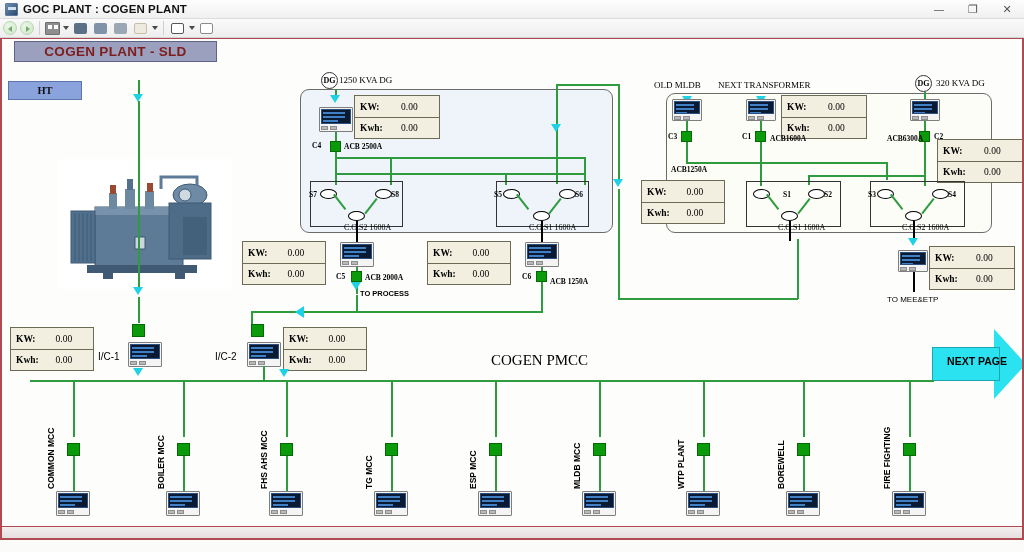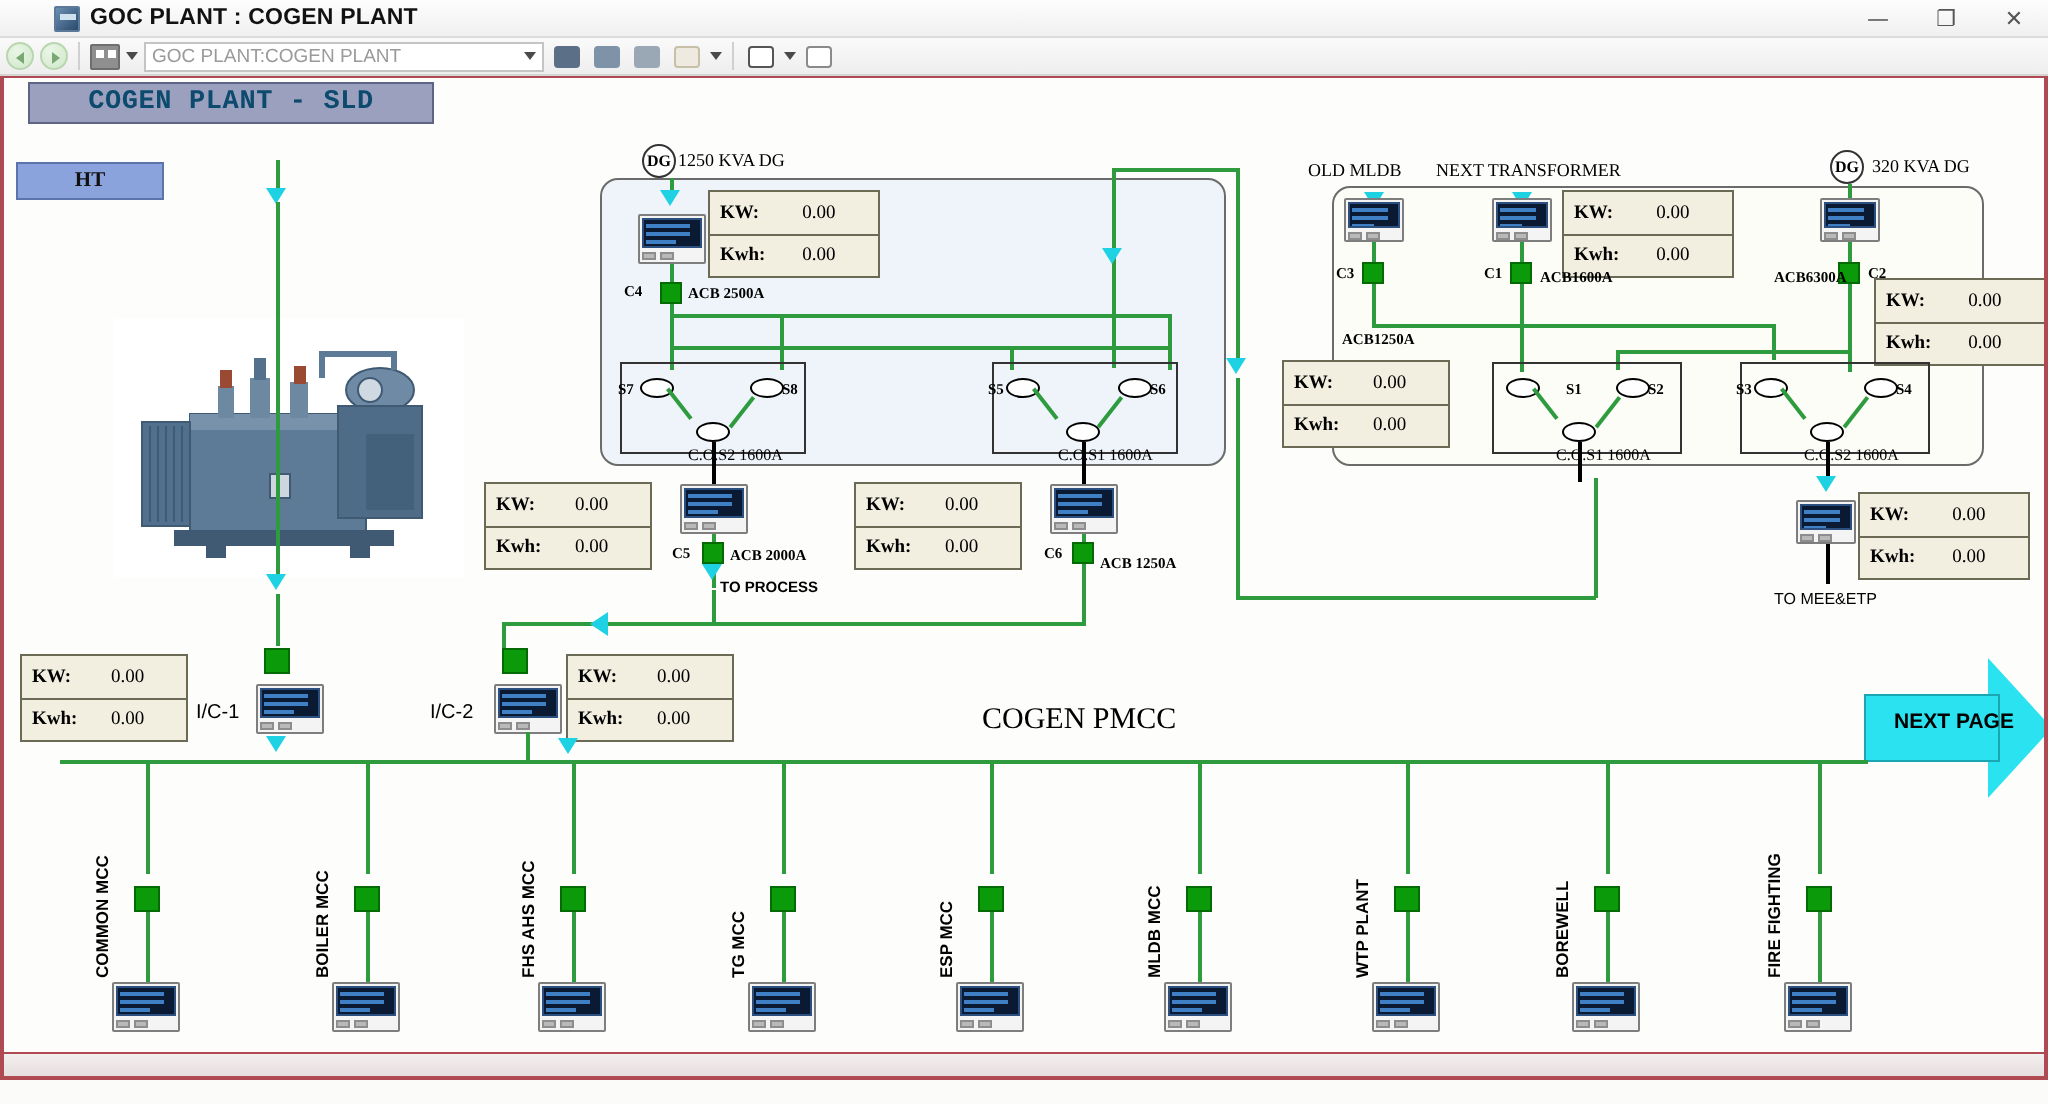--- a/index.html
+++ b/index.html
@@ -9,21 +9,21 @@
     background:#ffffff;
     -webkit-font-smoothing: none;
   }
   #app { position:relative; width:1024px; height:552px; background:#fbfbfa; }
 
   
   .titlebar {
     position:absolute; left:0; top:0; width:1024px; height:19px;
     background:linear-gradient(#fdfdfd,#f0f0f0);
     border-bottom:1px solid #dcdcdc;
-    display:flex; align-items:center;padding-left:22px;
+    display:flex; align-items:center;
   }
   .tb-icon {
     width:13px; height:13px; margin-left:5px; margin-right:5px;
     background:linear-gradient(135deg,#6d8fb3,#2b4a6b);
     border:1px solid #5b7a99; border-radius:1px;
     position:relative;
   }
   .tb-icon:after{
     content:""; position:absolute; left:2px; top:3px; width:8px; height:3px;
     background:#cfe0ef;
@@ -95,21 +95,21 @@
     position:absolute; left:0; bottom:0; width:1024px; height:12px;
     background:linear-gradient(#f3efef,#e7dede);
     border-top:1px solid #b04a52;
   }
 
   
   .abs { position:absolute; }
 
   .hdr-box {
     background:#9aa0bd; border:1px solid #5e6485;
-    color:#0c4a6e; font-family:Liberation Mono, monospace; font-weight:bold;
+    color:#7f1d1d; font-family:Liberation Sans, sans-serif; font-weight:bold;
     display:flex; align-items:center; justify-content:center;
     letter-spacing:.3px;
   }
   .yellow-box{
     background:#ffff00; border:1px solid #6b6b00;
     font-family:"Liberation Serif", serif; font-weight:bold; font-size:9px;
     display:flex;align-items:center;justify-content:center; color:#000;
   }
   .ht-box{
     background:#8aa3dc; border:1px solid #5c74ab;
@@ -249,24 +249,20 @@
       <div class="tb-btn close">✕</div>
     </div>
   </div>
 
   <div class="toolbar">
     <div class="nav-circ back"></div>
     <div class="nav-circ fwd"></div>
     <div class="tb-sep"></div>
     <div class="mini-ico plant"></div>
     <div class="caret"></div>
-    <div class="addr">
-      <span>GOC PLANT:COGEN PLANT</span>
-      <span class="addr-caret caret"></span>
-    </div>
     <div class="tb-gicon">
         <div class="g1 ico-plug"></div>
       </div>
     <div class="tb-gicon">
         <div class="g1 ico-link"></div>
       </div>
     <div class="tb-gicon">
         <div class="g1 ico-print"></div>
       </div>
     <div class="tb-gicon">

